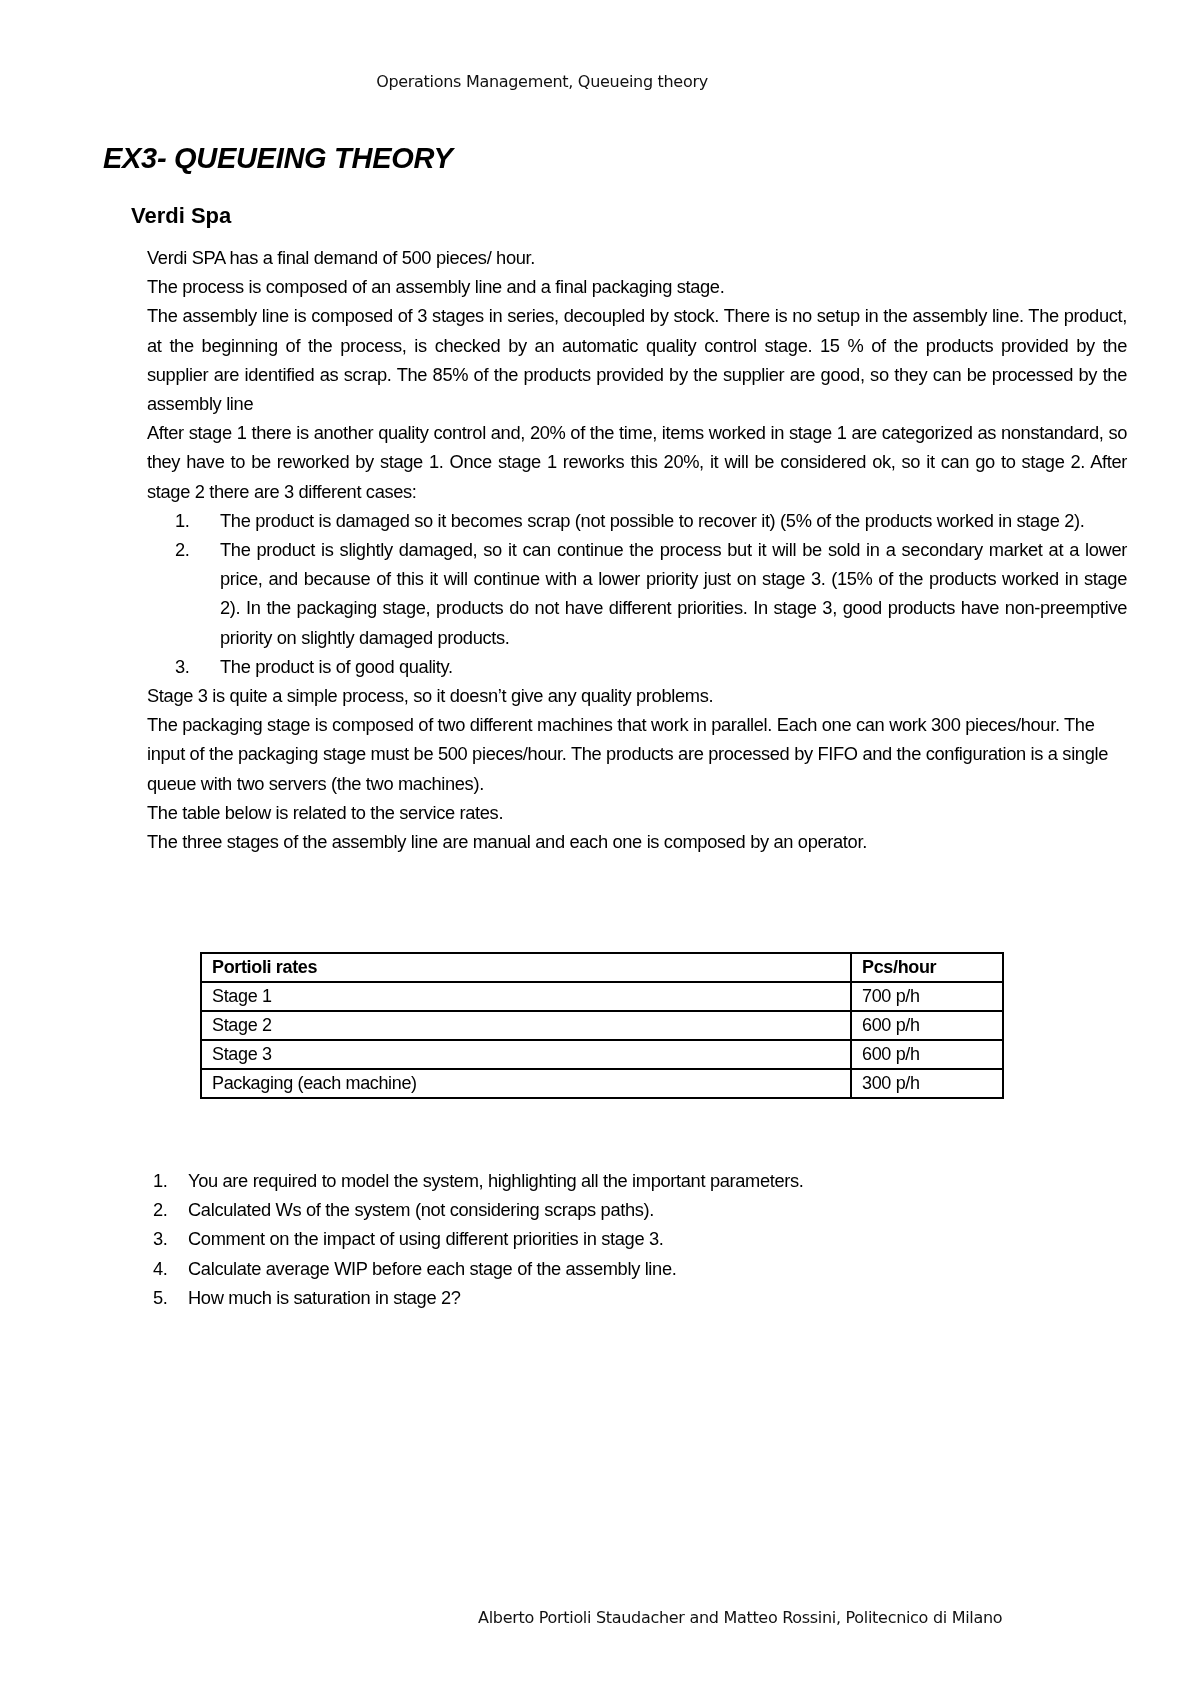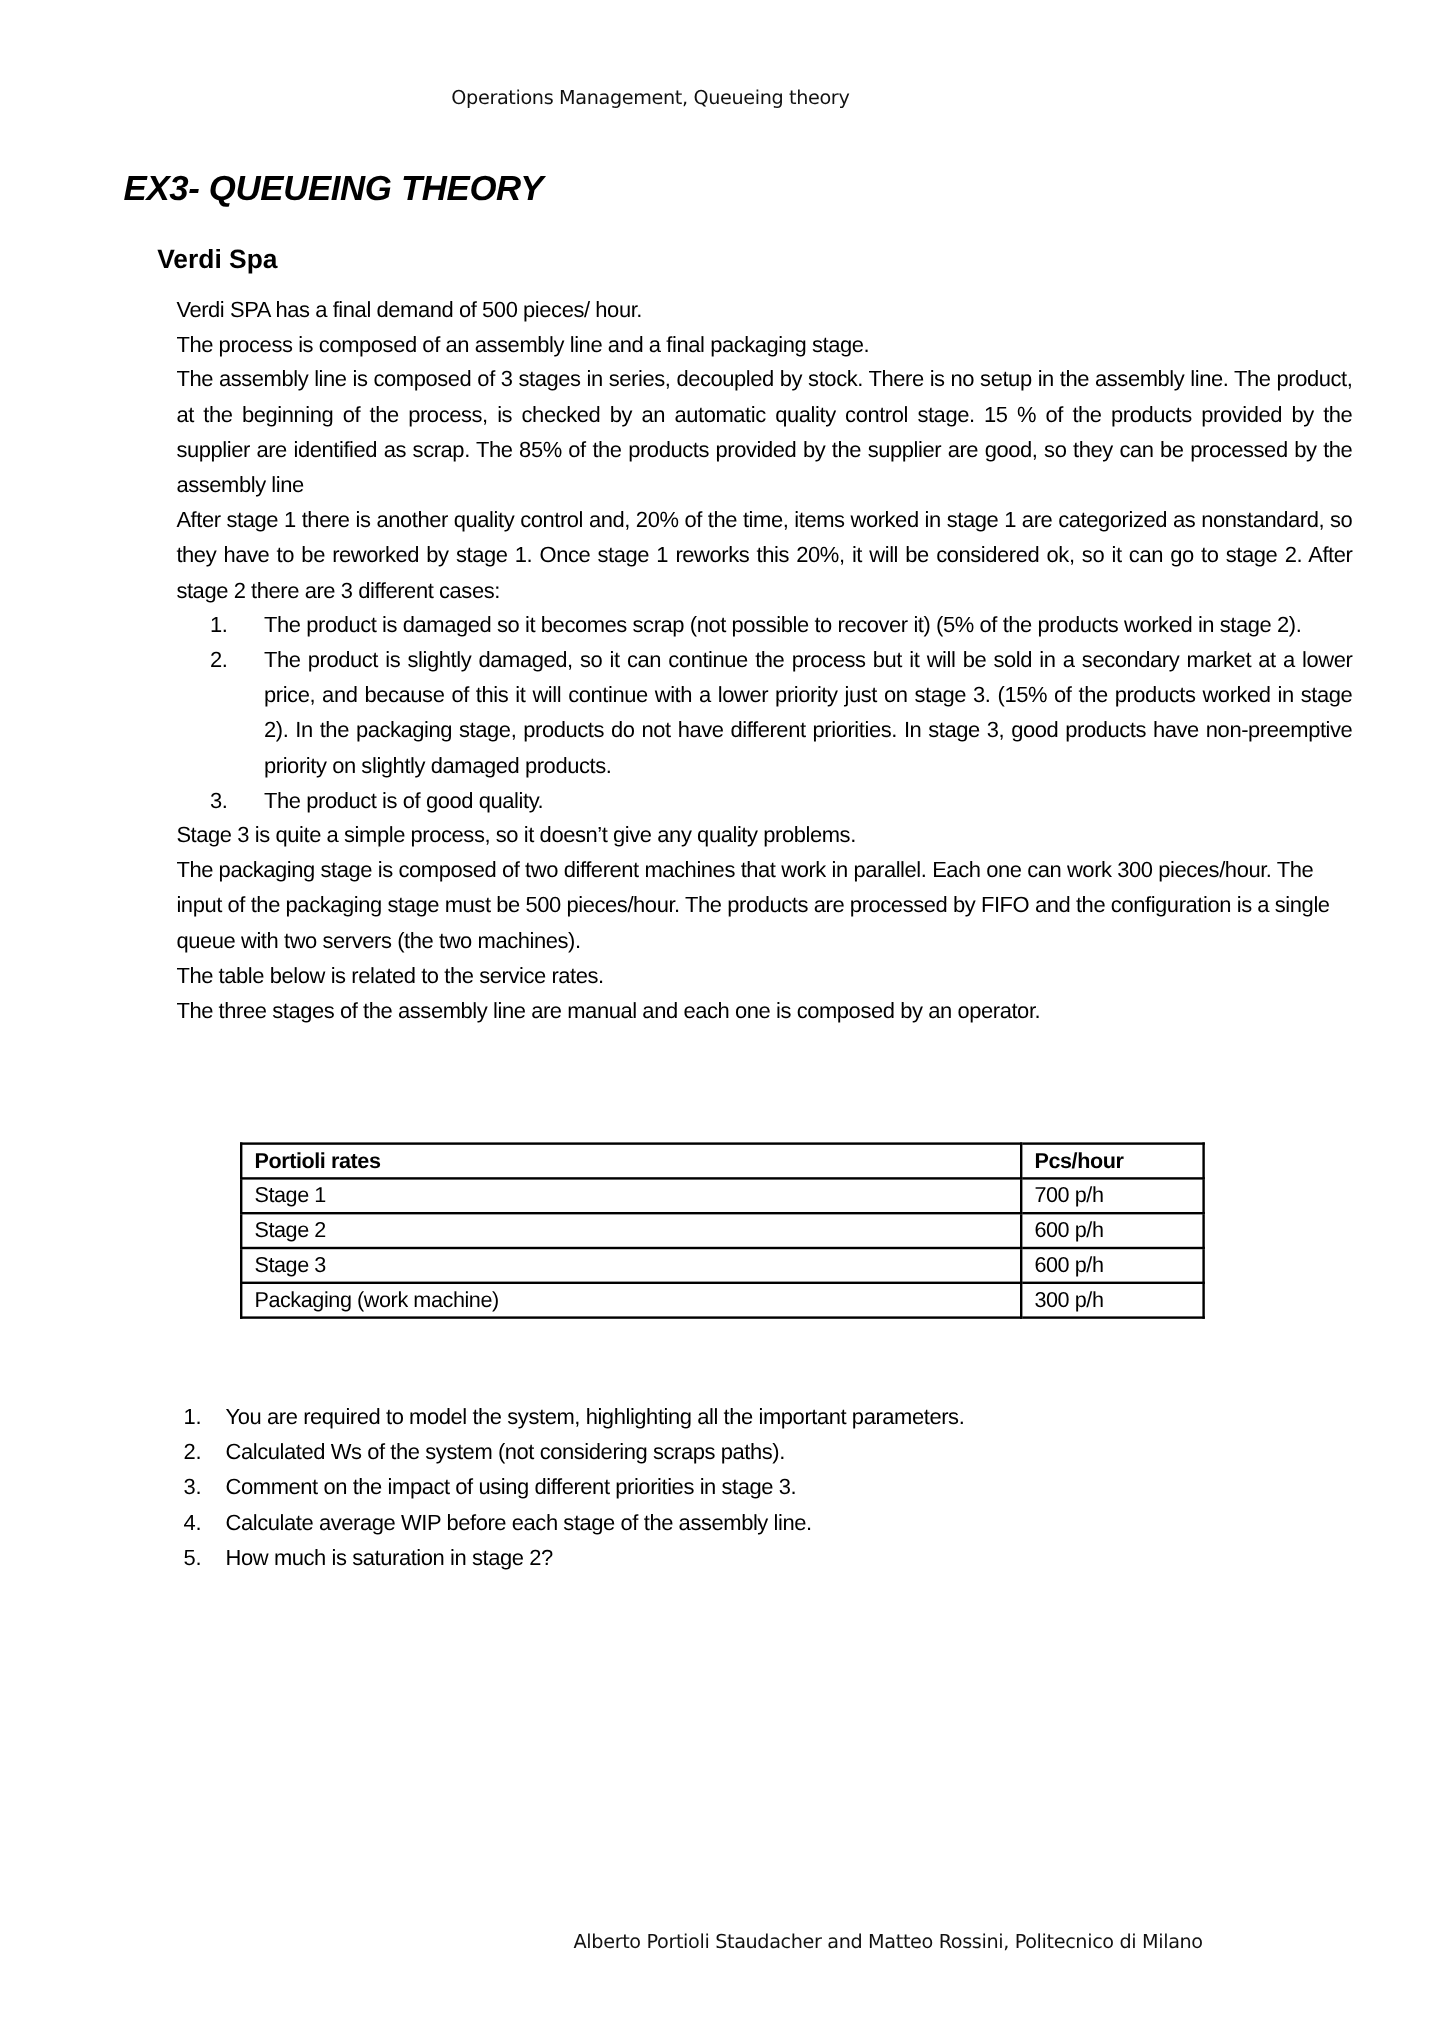--- a/index.html
+++ b/index.html
@@ -102,21 +102,21 @@
     </tr>
     <tr>
       <td>Stage 2</td>
       <td>600 p/h</td>
     </tr>
     <tr>
       <td>Stage 3</td>
       <td>600 p/h</td>
     </tr>
     <tr>
-      <td>Packaging (work machine)</td>
+      <td>Packaging (each machine)</td>
       <td>300 p/h</td>
     </tr>
   </tbody>
 </table>
 
 <ol class="questions">
   <li>
     <span class="num">1.</span>
     <span>You are required to model the system, highlighting all the important parameters.</span>
   </li>

